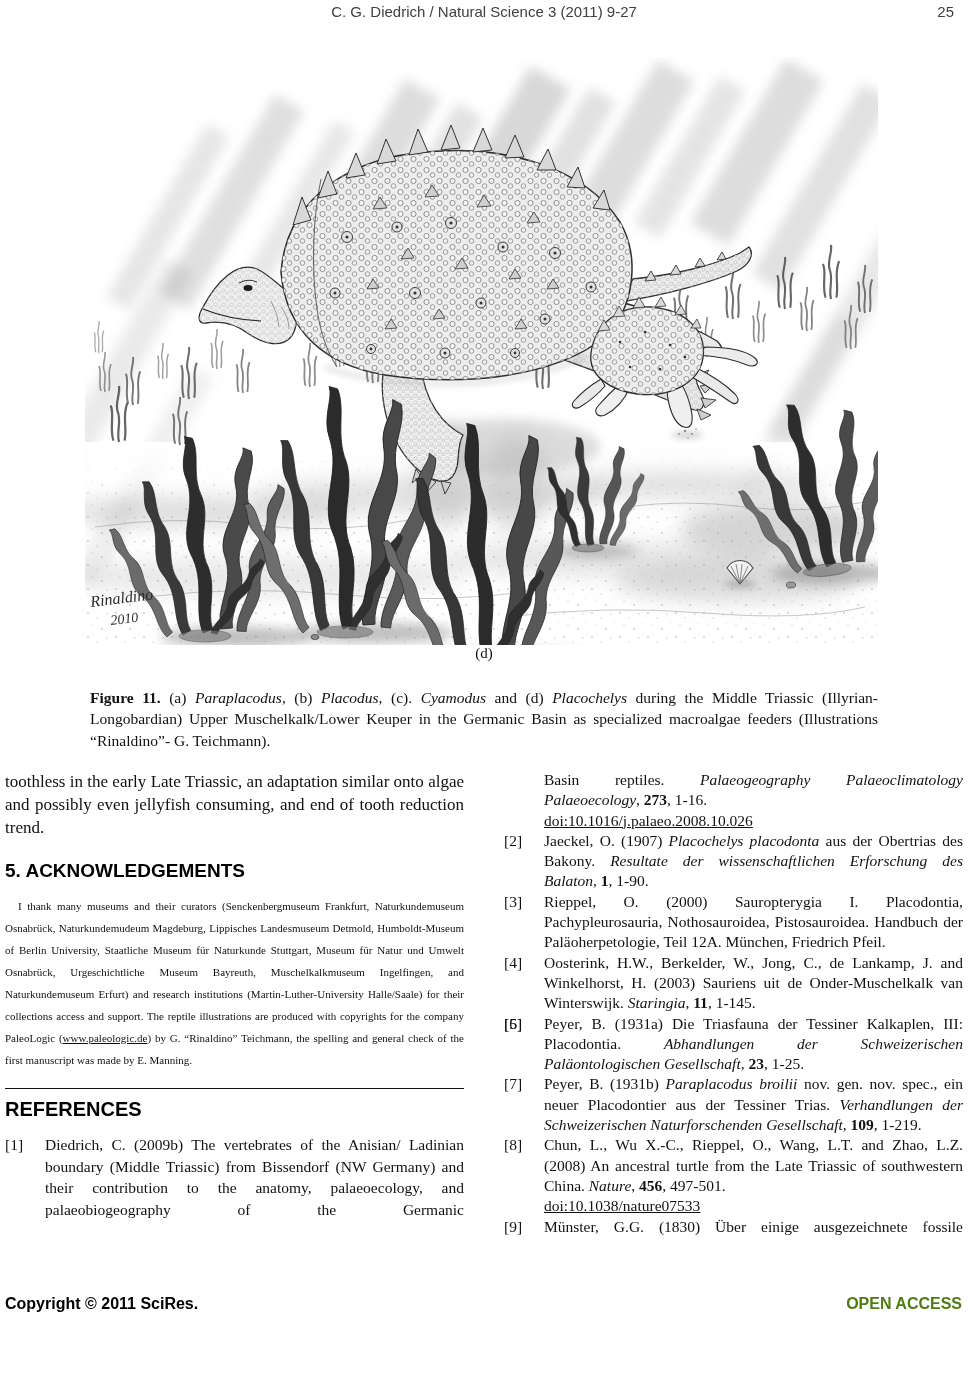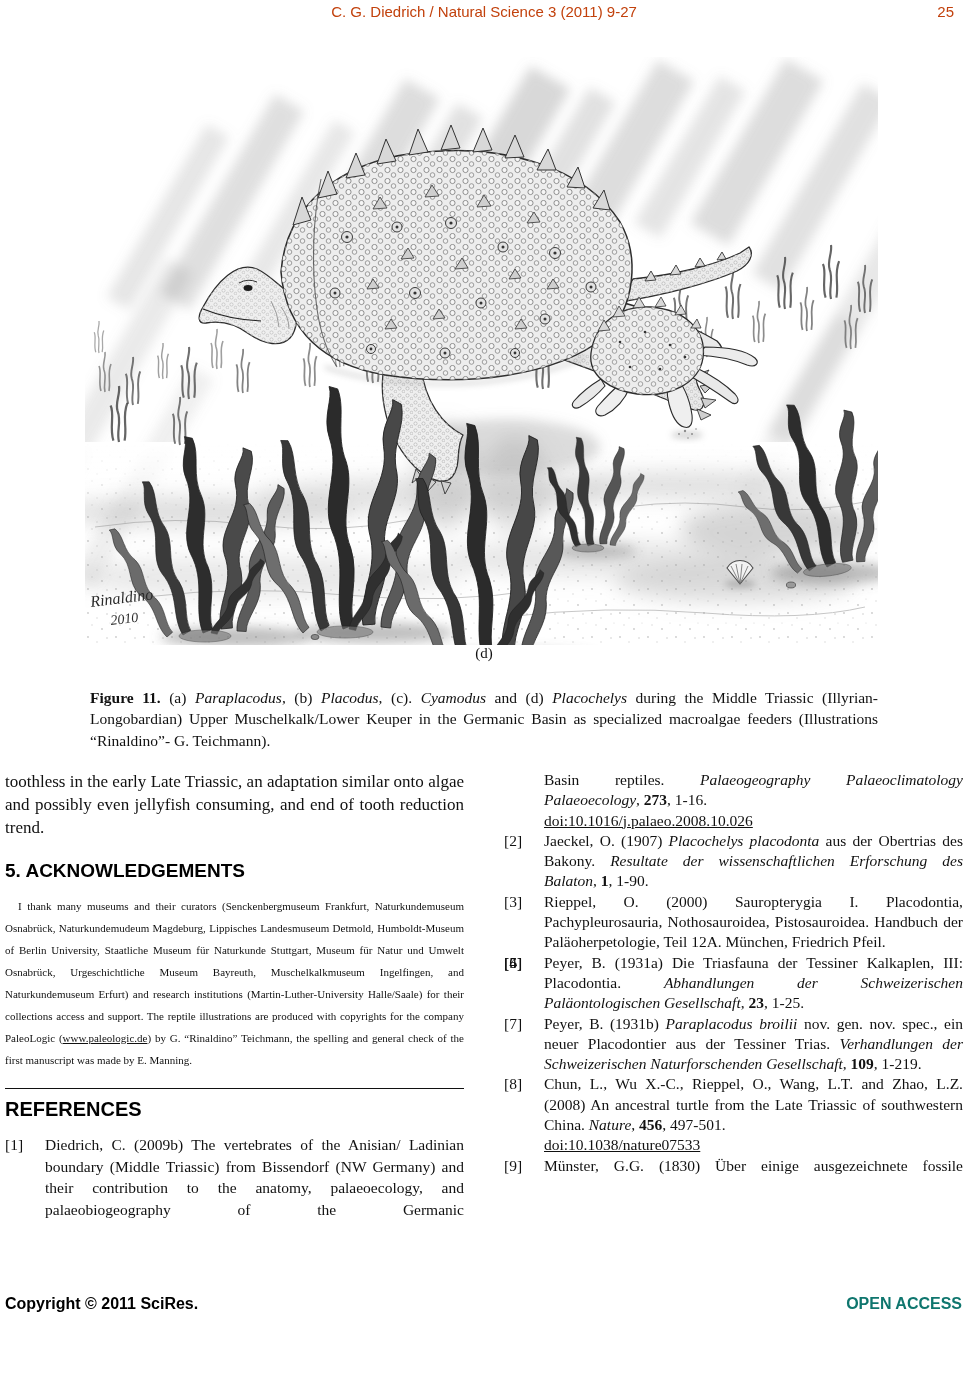--- a/index.html
+++ b/index.html
@@ -1,20 +1,20 @@
 <!DOCTYPE html>
 <html><head>
 <meta charset="utf-8">
 <style>
   html,body{margin:0;padding:0;background:#888;}
   .page{position:relative;width:968px;height:1389px;background:#ffffff;margin:0 auto;
         font-family:"Liberation Serif", serif;color:#111;overflow:hidden;}
   
   .header{position:absolute;top:3px;left:0;right:0;height:22px;
-          font-family:"Liberation Sans", sans-serif;font-size:15px;color:#c2410c;}
+          font-family:"Liberation Sans", sans-serif;font-size:15px;color:#404040;}
   .header .running{display:block;text-align:center;}
   .header .pagenum{position:absolute;right:14px;top:0;}
   
   .fig-svg{position:absolute;left:85px;top:57px;}
   .panel-label{position:absolute;top:645px;left:0;right:0;text-align:center;
                font-size:15px;color:#111;}
   .caption{position:absolute;top:671px;left:90px;width:788px;
            font-size:15.5px;line-height:21.5px;text-align:justify;color:#111;}
   
   .columns{position:absolute;top:770px;left:5px;width:958px;display:flex;gap:40px;}
@@ -392,28 +392,28 @@
       <h2 class="refs-h">REFERENCES</h2>
       <div class="ref-list-left">
           <div class="ref-item justify-last"><span class="ref-label">[1]</span><span class="ref-text"><span>Diedrich, C. (2009b) The vertebrates of the Anisian/ Ladinian boundary (Middle Triassic) from Bissendorf (NW Germany) and their contribution to the anatomy, palaeoecology, and palaeobiogeography of the Germanic</span></span></div>
         </div>
     </div>
     <div class="col">
       <div class="ref-list-right">
           <div class="ref-item"><span class="ref-label"></span><span class="ref-text"><span>Basin reptiles. </span><span class="seg-i">Palaeogeography Palaeoclimatology Palaeoecology</span><span>, </span><span class="seg-b">273</span><span>, 1-16.</span><br><span class="seg-u">doi:10.1016/j.palaeo.2008.10.026</span></span></div>
           <div class="ref-item"><span class="ref-label">[2]</span><span class="ref-text"><span>Jaeckel, O. (1907) </span><span class="seg-i">Placochelys placodonta</span><span> aus der Obertrias des Bakony. </span><span class="seg-i">Resultate der wissenschaftlichen Erforschung des Balaton</span><span>, </span><span class="seg-b">1</span><span>, 1-90.</span></span></div>
           <div class="ref-item"><span class="ref-label">[3]</span><span class="ref-text"><span>Rieppel, O. (2000) Sauropterygia I. Placodontia, Pachypleurosauria, Nothosauroidea, Pistosauroidea. Handbuch der Paläoherpetologie, Teil 12A. München, Friedrich Pfeil.</span></span></div>
-          <div class="ref-item"><span class="ref-label">[4]</span></div>
+          <div class="ref-item"><span class="ref-label">[4]</span><span class="ref-text"><span>Oosterink, H.W., Berkelder, W., Jong, C., de Lankamp, J. and Winkelhorst, H. (2003) Sauriens uit de Onder-Muschelkalk van Winterswijk. </span><span class="seg-i">Staringia</span><span>, </span><span class="seg-b">11</span><span>, 1-145.</span></span></div>
           <div class="ref-item"><span class="ref-label">[5]</span></div>
           <div class="ref-item"><span class="ref-label">[6]</span><span class="ref-text"><span>Peyer, B. (1931a) Die Triasfauna der Tessiner Kalkaplen, III: Placodontia. </span><span class="seg-i">Abhandlungen der Schweizerischen Paläontologischen Gesellschaft</span><span>, </span><span class="seg-b">23</span><span>, 1-25.</span></span></div>
           <div class="ref-item"><span class="ref-label">[7]</span><span class="ref-text"><span>Peyer, B. (1931b) </span><span class="seg-i">Paraplacodus broilii</span><span> nov. gen. nov. spec., ein neuer Placodontier aus der Tessiner Trias. </span><span class="seg-i">Verhandlungen der Schweizerischen Naturforschenden Gesellschaft</span><span>, </span><span class="seg-b">109</span><span>, 1-219.</span></span></div>
           <div class="ref-item"><span class="ref-label">[8]</span><span class="ref-text"><span>Chun, L., Wu X.-C., Rieppel, O., Wang, L.T. and Zhao, L.Z. (2008) An ancestral turtle from the Late Triassic of southwestern China. </span><span class="seg-i">Nature</span><span>, </span><span class="seg-b">456</span><span>, 497-501.</span><br><span class="seg-u">doi:10.1038/nature07533</span></span></div>
           <div class="ref-item justify-last"><span class="ref-label">[9]</span><span class="ref-text"><span>Münster, G.G. (1830) Über einige ausgezeichnete fossile</span></span></div>
         </div>
     </div>
   </div>
 
   <div class="footer">
     <span>Copyright © 2011 SciRes.</span>
-    <span class="oa" style="color: #0f766e;">OPEN ACCESS</span>
+    <span class="oa" style="color: #4d7c0f;">OPEN ACCESS</span>
   </div>
 
 </div>
 
 </body></html>

